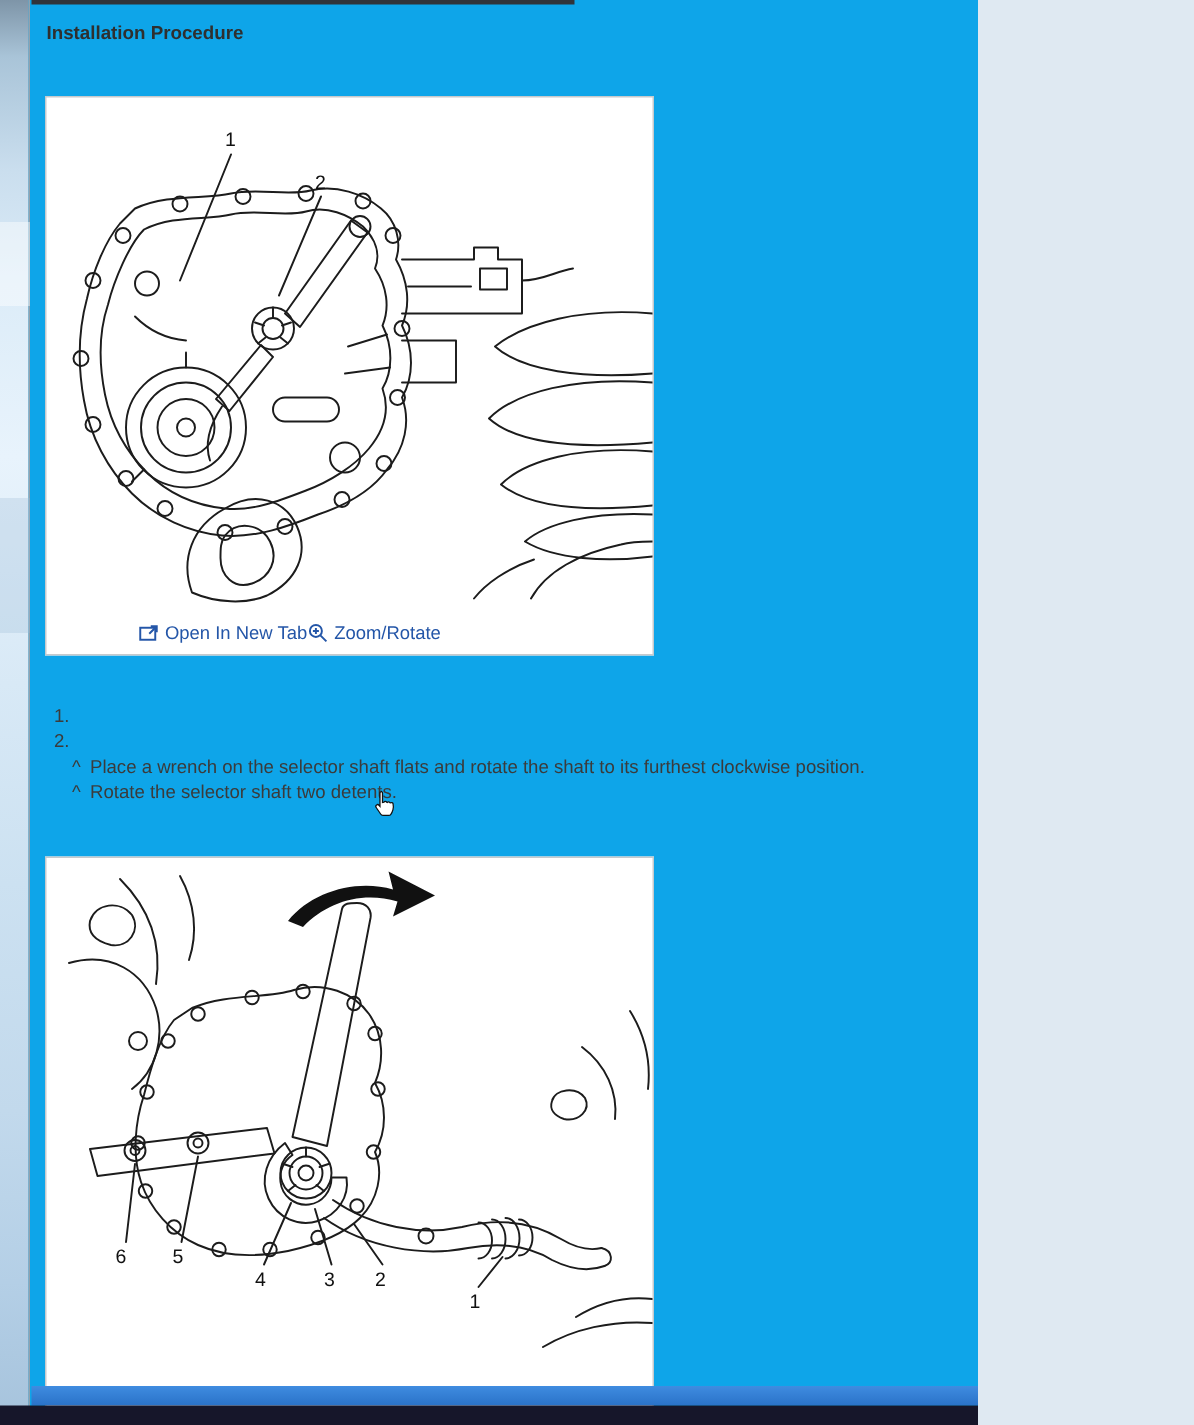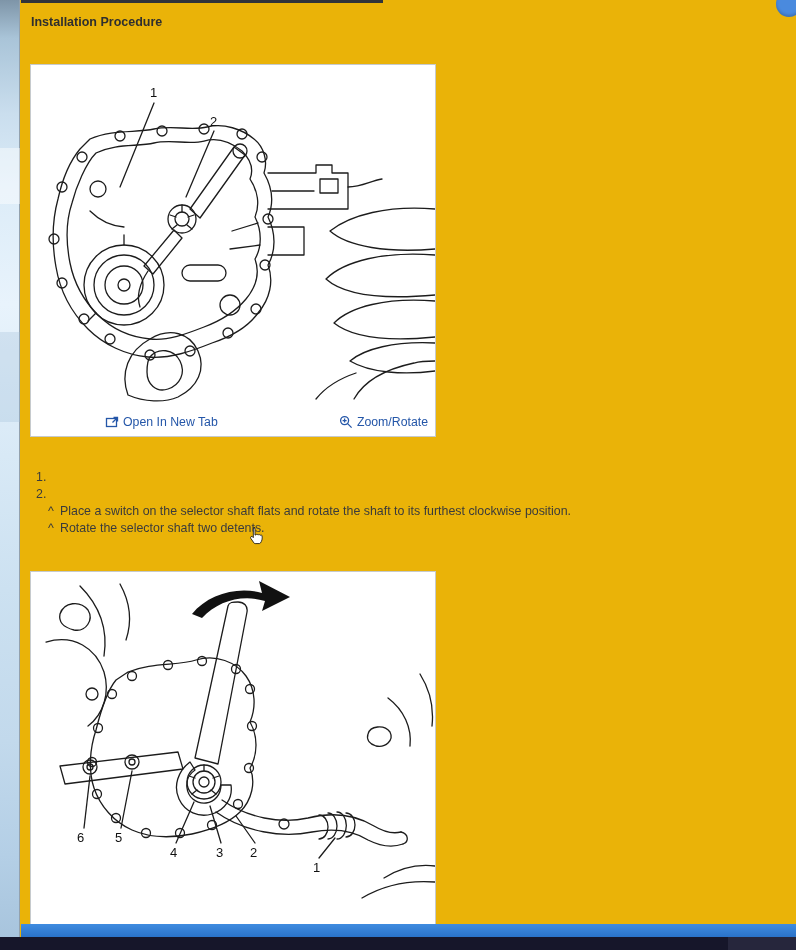--- a/index.html
+++ b/index.html
@@ -1,18 +1,18 @@
 <!DOCTYPE html>
 <html><head>
 <meta charset="utf-8">
 <style>
   html,body { margin:0; padding:0; background:#dfe9f2; }
   #screen {
-    position:relative; width:796px; height:950px; overflow:hidden;
-    background:#eab308; font-family:"Liberation Sans", sans-serif;
+    position:relative; width:652px; height:950px; overflow:hidden;
+    background:#0ea5e9; font-family:"Liberation Sans", sans-serif;
   }
   
   .left-strip {
     position:absolute; left:0; top:0; width:20px; height:950px; box-sizing:border-box;
     background:linear-gradient(180deg,#7e95a8 0%,#a9c4d8 4%,#cadeee 12%,#dcecf8 20%,
       #e8f3fc 32%,#d8e9f6 48%,#cce1f1 62%,#c2d9ec 78%,#b4cfe6 90%,#a6c3dc 100%);
     border-right:1px solid #93a1ad;
   }
   .strip-band1 { position:absolute; left:0; top:148px; width:20px; height:56px; background:rgba(255,255,255,.45); }
   .strip-band2 { position:absolute; left:0; top:332px; width:20px; height:90px; background:rgba(160,190,215,.30); }
@@ -22,22 +22,22 @@
          background:#4a8ade; box-shadow:inset 0 -2px 3px rgba(0,0,0,.18); cursor:pointer; }
 
   .page-title { position:absolute; left:31px; top:15px; margin:0;
                 font-size:12.5px; font-weight:bold; color:#2f2f2f; }
 
   .figure { position:absolute; background:#fff; border:1px solid #c6cacd; box-sizing:border-box; }
   .figure-1 { left:30px; top:64px; width:406px; height:373px; }
   .figure-2 { left:30px; top:571px; width:406px; height:400px; }
   .figure svg.diagram { display:block; margin:4px auto 0 auto; }
 
-  .figure-footer { position:absolute; left:27px; right:7px; bottom:7px;
-                   display:flex; justify-content:space-between; align-items:center;padding-left:47px; }
+  .figure-footer { position:absolute; left:14px; right:7px; bottom:7px;
+                   display:flex; align-items:center;padding-left:47px; }
   .fig-link { display:flex; align-items:center; gap:4px; color:#2456a8;
               font-size:12.3px; text-decoration:none; cursor:pointer; }
   .fig-link svg { display:block; }
 
   .steps { position:absolute; left:36px; top:469px; width:724px;
            color:#3b3b3b; font-size:12.4px; line-height:17px; }
   .step-row { display:flex; }
   .step-label { width:14px; flex:none; }
   .sub { margin-left:12px; }
   .sub .step-label { width:12px; }
@@ -160,21 +160,21 @@
 
   <div class="steps">
     <div class="step-row">
       <span class="step-label">1.</span>
     </div>
     <div class="step-row">
       <span class="step-label">2.</span>
     </div>
     <div class="step-row sub">
       <span class="step-label">^</span>
-      <span>Place a switch on the selector shaft flats and rotate the shaft to its furthest clockwise position.</span>
+      <span>Place a wrench on the selector shaft flats and rotate the shaft to its furthest clockwise position.</span>
     </div>
     <div class="step-row sub">
       <span class="step-label">^</span>
       <span>Rotate the selector shaft two detents.</span>
     </div>
   </div>
 
   <div class="figure figure-2">
     <svg class="diagram" width="403" height="368" viewBox="0 0 403 368">
       <g class="line">

